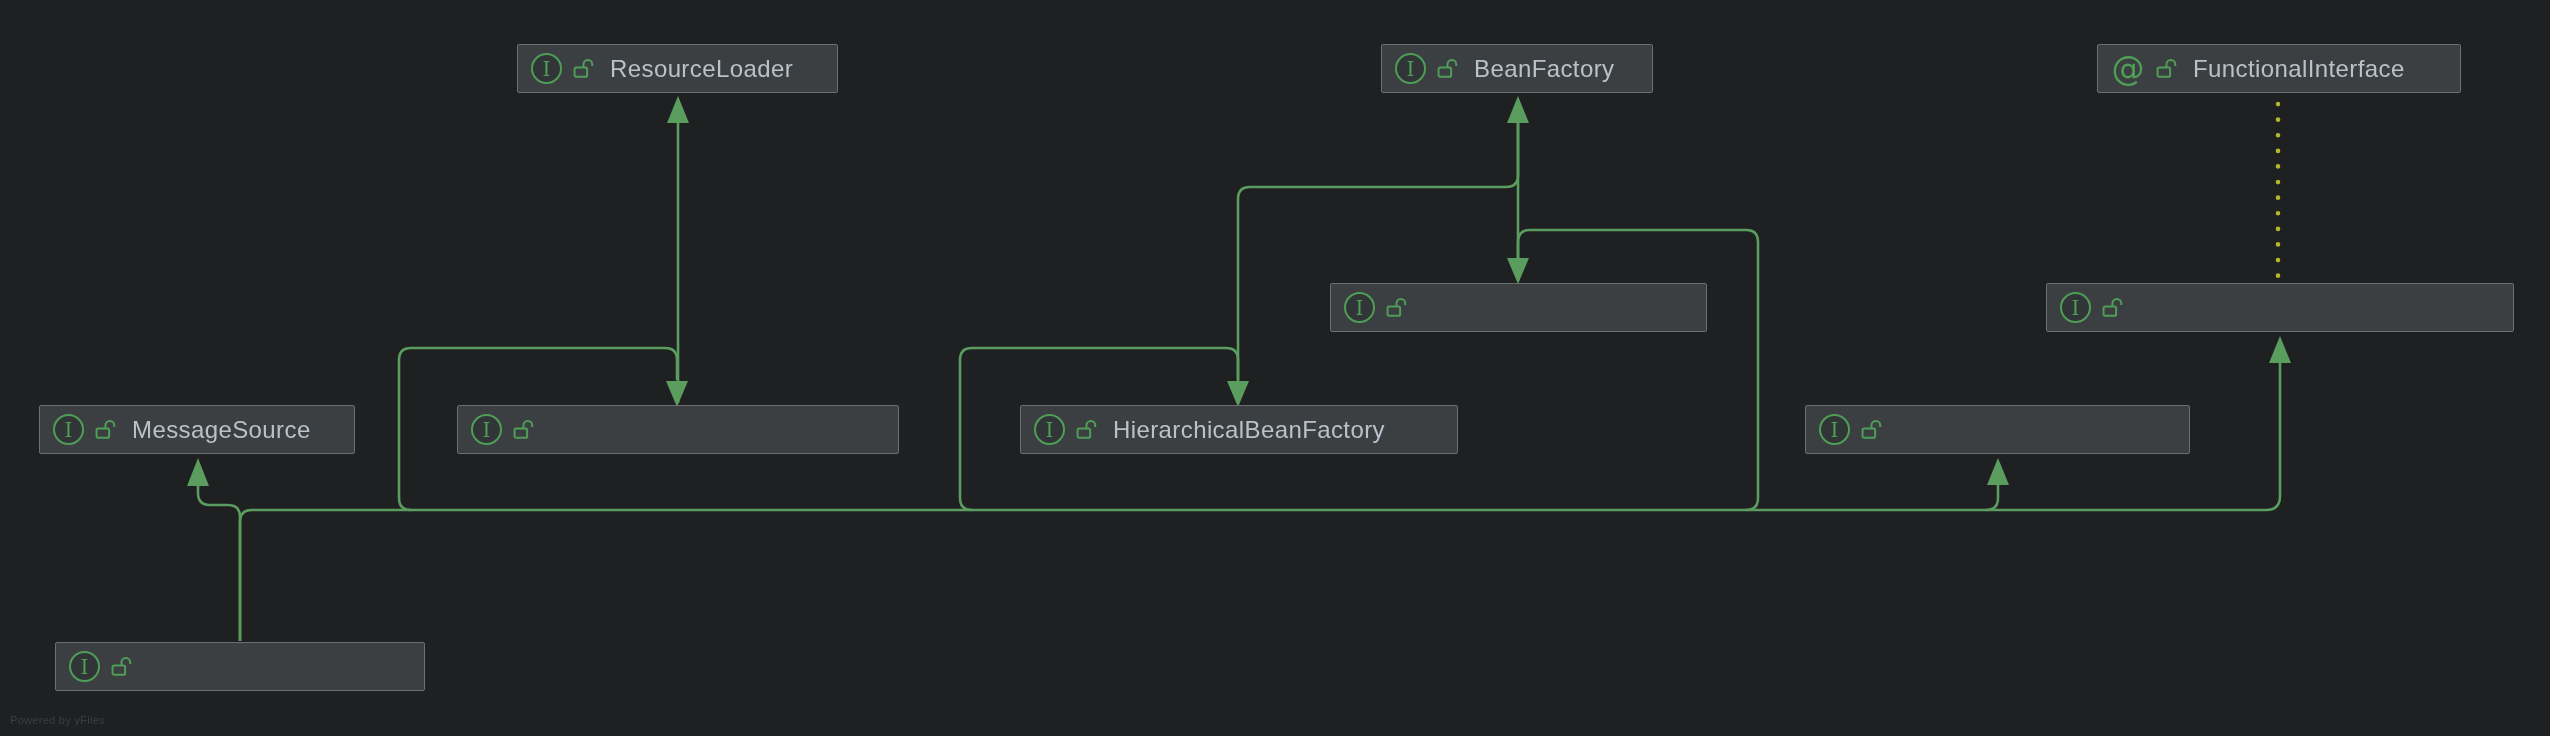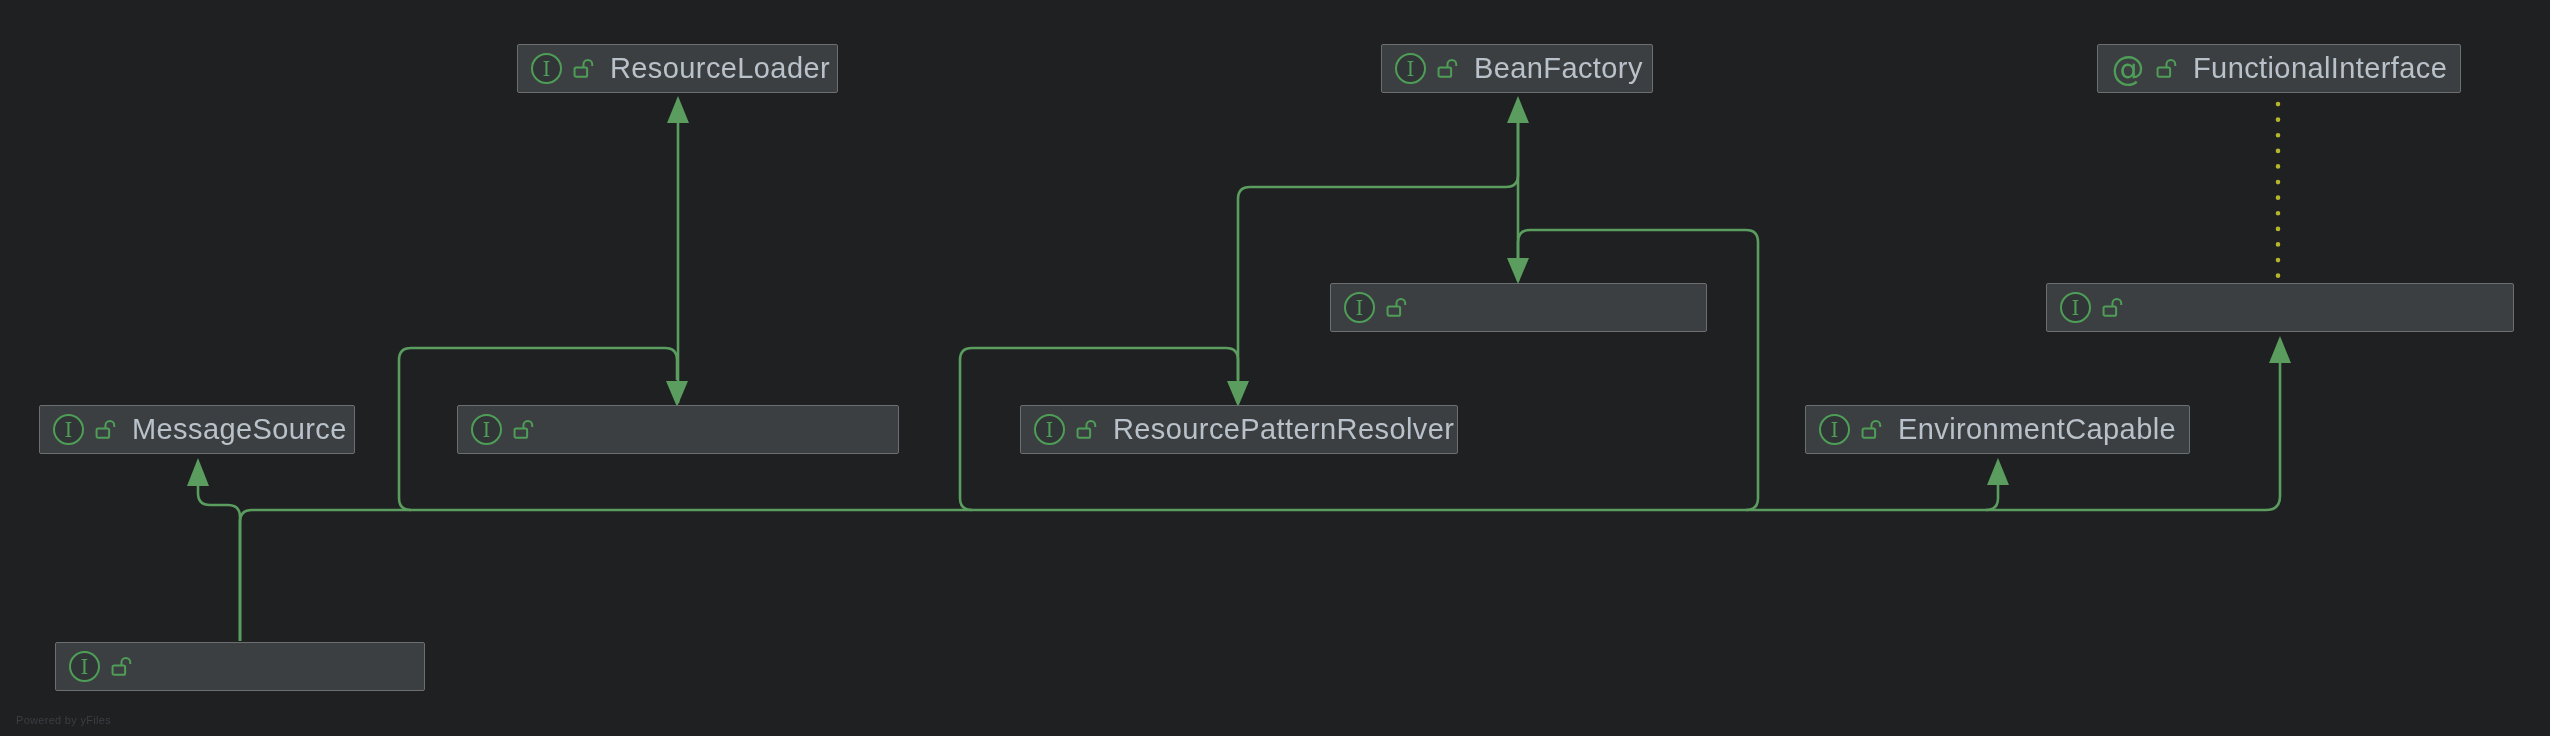--- a/index.html
+++ b/index.html
@@ -16,21 +16,21 @@
   .node{
     position:absolute;height:49px;box-sizing:border-box;
     background:var(--node-bg,#3c3f41);
     border:1.5px solid var(--node-border,#6b6f72);
     border-radius:2px;
     display:flex;align-items:center;
     padding-left:13px;cursor:default;
   }
   .node .lbl{
     color:var(--label-text,#b9c2ca);
-    font-size:29px;letter-spacing:.4px;white-space:nowrap;
+    font-size:24px;letter-spacing:.4px;white-space:nowrap;
     margin-left:14px;
   }
   .ic-circle{
     width:31px;height:31px;flex:0 0 31px;
     border:2px solid var(--icon-green,#4f9e58);
     border-radius:50%;
     background:#313537;
     box-sizing:border-box;
     display:flex;align-items:center;justify-content:center;
     color:var(--icon-green,#4f9e58);
@@ -52,21 +52,21 @@
   .n-bf {left:1381px;top:44px;  width:272px;}
   .n-fi {left:2097px;top:44px;  width:364px;}
   .n-lbf{left:1330px;top:283px; width:377px;}
   .n-aep{left:2046px;top:283px; width:468px;}
   .n-ms {left:39px;  top:405px; width:316px;}
   .n-rpr{left:457px; top:405px; width:442px;}
   .n-hbf{left:1020px;top:405px; width:438px;}
   .n-ec {left:1805px;top:405px; width:385px;}
   .n-ac {left:55px;  top:642px; width:370px;}
   #watermark{
-    position:absolute;left:16px;top:714px;
+    position:absolute;left:10px;top:714px;
     color:var(--watermark-text,#3b3f42);
     font-size:11px;letter-spacing:.3px;
   }
 </style>
 </head>
 <body>
 
 <div id="canvas">
 
   <svg id="edges" xmlns="http://www.w3.org/2000/svg" viewBox="0 0 2550 736">
@@ -175,32 +175,31 @@
   </div>
 
   <div class="node n-hbf">
     <span class="ic-circle">I</span>
     <span class="ic-lock">
         <svg viewBox="0 0 22 20" width="23" height="21">
           <rect x="1.5" y="9" width="12" height="9" rx="1.5"></rect>
           <path d="M10 9 V6 a4.2 4.2 0 0 1 8.4 0 V7.5"></path>
         </svg>
       </span>
-    <span class="lbl">ResourcePatternResolver</span>
+    <span class="lbl">HierarchicalBeanFactory</span>
   </div>
 
   <div class="node n-ec">
     <span class="ic-circle">I</span>
     <span class="ic-lock">
         <svg viewBox="0 0 22 20" width="23" height="21">
           <rect x="1.5" y="9" width="12" height="9" rx="1.5"></rect>
           <path d="M10 9 V6 a4.2 4.2 0 0 1 8.4 0 V7.5"></path>
         </svg>
       </span>
-    <span class="lbl">EnvironmentCapable</span>
   </div>
 
   <div class="node n-ac">
     <span class="ic-circle">I</span>
     <span class="ic-lock">
         <svg viewBox="0 0 22 20" width="23" height="21">
           <rect x="1.5" y="9" width="12" height="9" rx="1.5"></rect>
           <path d="M10 9 V6 a4.2 4.2 0 0 1 8.4 0 V7.5"></path>
         </svg>
       </span>

